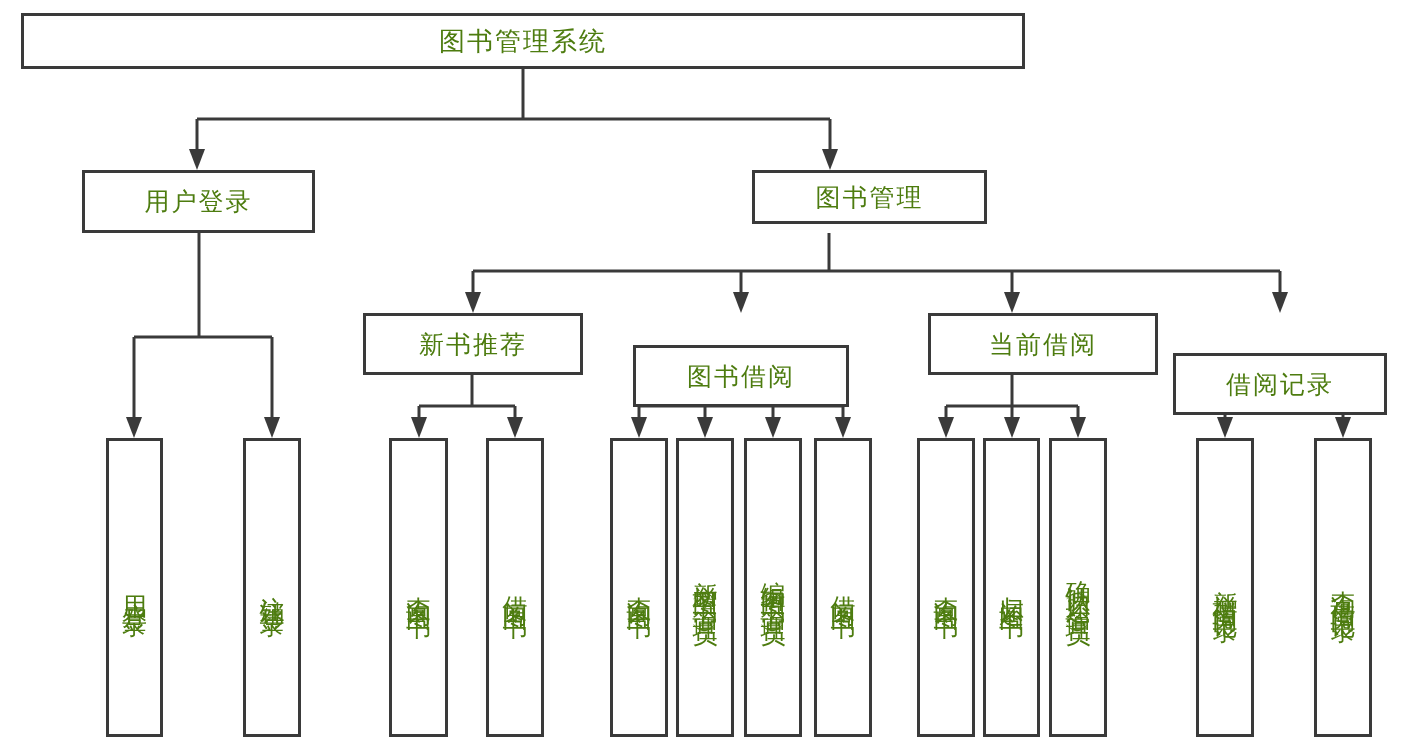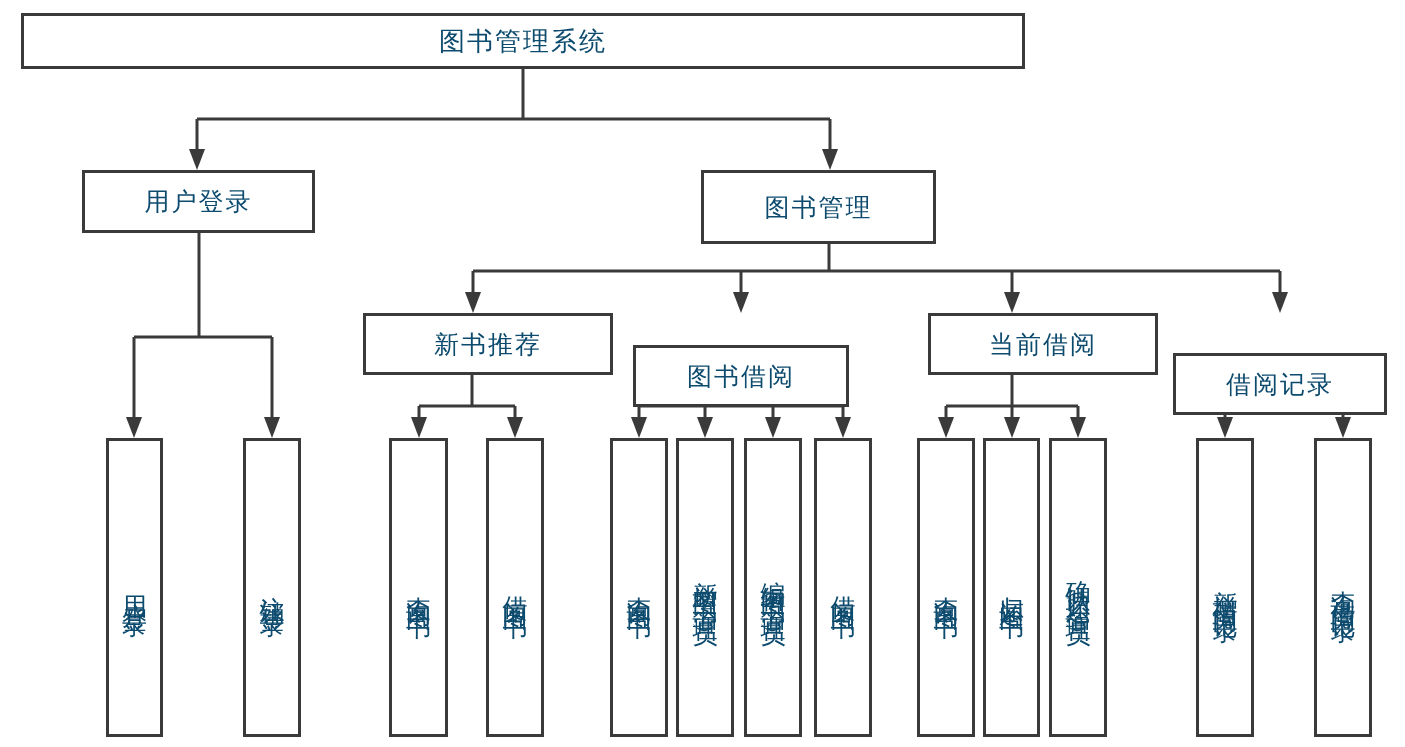--- a/index.html
+++ b/index.html
@@ -29,21 +29,21 @@
   }
   #connectors polygon {
     fill: #3a3a3a;
     stroke: none;
   }
   .node {
     position: absolute;
     box-sizing: border-box;
     border: 3px solid #3a3a3a;
     background: #ffffff;
-    color: #0c4a6e;
+    color: #4d7c0f;
     display: flex;
     align-items: center;
     justify-content: center;
     font-size: 25px;
     letter-spacing: 2px;
     white-space: nowrap;
   }
   .node.root {
     font-size: 26px;
   }
@@ -141,23 +141,23 @@
       <path d="M1225 406 L1225 420"></path>
       <polygon points="1217,417 1233,417 1225,438"></polygon>
       <path d="M1343 406 L1343 420"></path>
       <polygon points="1335,417 1351,417 1343,438"></polygon>
     </g>
   </svg>
 
   <div class="node root" style="left:21px; top:13px; width:1004px; height:56px;">图书管理系统</div>
 
   <div class="node" style="left:82px; top:170px; width:233px; height:63px;">用户登录</div>
-  <div class="node" style="left:701px; top:170px; width:235px; height:74px;font-family:Liberation Mono, monospace;">图书管理</div>
+  <div class="node" style="left:752px; top:170px; width:235px; height:54px;font-family:Liberation Mono, monospace;">图书管理</div>
 
-  <div class="node" style="left:363px; top:313px; width:250px; height:62px;">新书推荐</div>
+  <div class="node" style="left:363px; top:313px; width:220px; height:62px;">新书推荐</div>
   <div class="node" style="left:633px; top:313px; width:216px; height:62px;margin-top:32px;">图书借阅</div>
   <div class="node" style="left:928px; top:313px; width:230px; height:62px;">当前借阅</div>
   <div class="node" style="left:1173px; top:313px; width:214px; height:62px;margin-top:40px;">借阅记录</div>
 
   <div class="node leaf" style="left:106px; top:438px; width:57px; height:299px;">用户登录</div>
   <div class="node leaf" style="left:243px; top:438px; width:58px; height:299px;">注销登录</div>
 
   <div class="node leaf" style="left:389px; top:438px; width:59px; height:299px;">查询图书</div>
   <div class="node leaf" style="left:486px; top:438px; width:58px; height:299px;">借阅图书</div>
 

